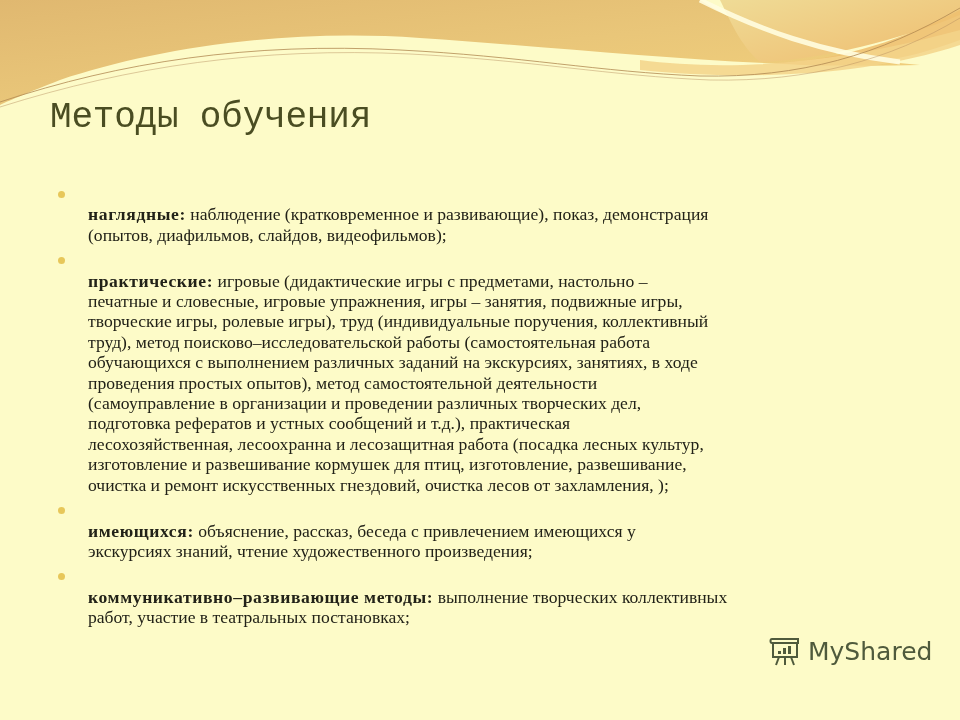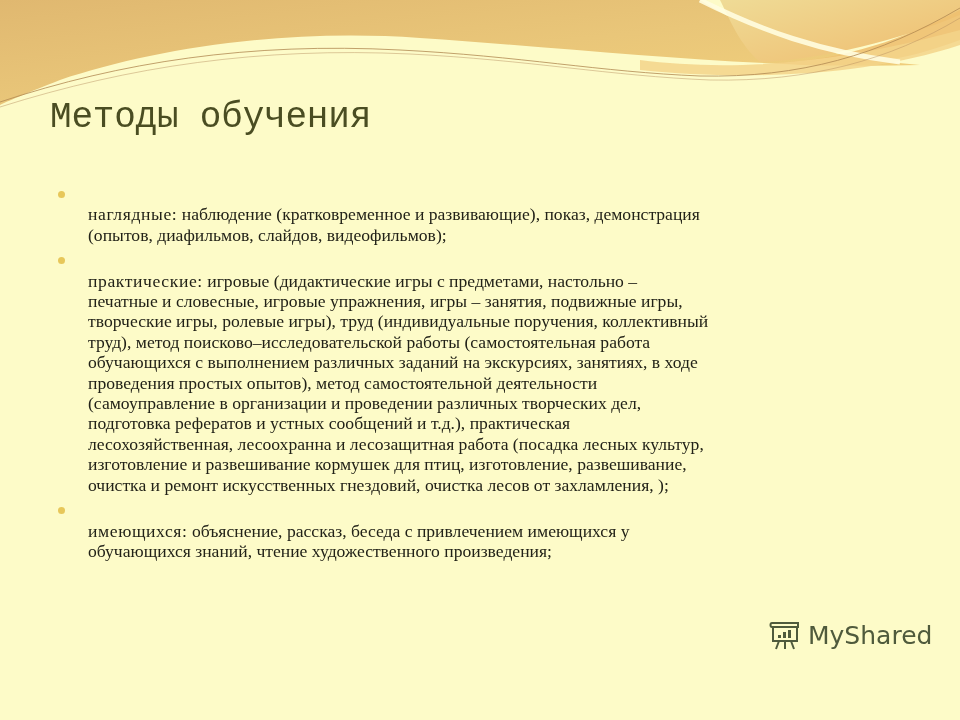--- a/index.html
+++ b/index.html
@@ -33,24 +33,24 @@
       margin-bottom: 5px;
       white-space: pre-line;
     }
     .bullet {
       position: absolute;
       left: 0; top: 7px;
       width: 7px; height: 7px;
       border-radius: 50%;
       background: #e7c75a;
     }
-    .term { font-weight: normal; letter-spacing: 0.6px; margin-top: 12px; }
+    .term { font-weight: bold; letter-spacing: 0.6px; margin-top: 12px; }
     .logo {
       position: absolute;
-      left: 768px; top: 620px;
+      left: 768px; top: 636px;
       display: flex; align-items: center;
       gap: 6px;
       color: #4f5a3c;
     }
     .logo-text {
       font-family: "DejaVu Sans", "Liberation Sans", sans-serif;
       font-size: 25px;
       color: #4f5a3c;
     }
   </style>
@@ -98,21 +98,25 @@
 обучающихся с выполнением различных заданий на экскурсиях, занятиях, в ходе
 проведения простых опытов), метод самостоятельной деятельности
 (самоуправление в организации и проведении различных творческих дел,
 подготовка рефератов и устных сообщений и т.д.), практическая
 лесохозяйственная, лесоохранна и лесозащитная работа (посадка лесных культур,
 изготовление и развешивание кормушек для птиц, изготовление, развешивание,
 очистка и ремонт искусственных гнездовий, очистка лесов от захламления, );</span>
   </div>
   <div class="item">
     <span class="bullet"></span><span class="term">имеющихся:</span><span> объяснение, рассказ, беседа с привлечением имеющихся у
-обучающихся знаний, чтение художественного произведения;</span>
+экскурсиях знаний, чтение художественного произведения;</span>
+  </div>
+  <div class="item">
+    <span class="bullet"></span><span class="term">коммуникативно–развивающие методы:</span><span> выполнение творческих коллективных
+работ, участие в театральных постановках;</span>
   </div>
   <div class="item">
     
   </div>
 </div>
 
 <div class="logo">
   <svg width="34" height="30" viewBox="0 0 34 30">
     <path d="M4,3 C2,3 2,7 4,7 L30,7 L30,3 Z" fill="none" stroke="#4f5a3c" stroke-width="2"></path>
     <rect x="5" y="7" width="24" height="14" fill="none" stroke="#4f5a3c" stroke-width="2"></rect>

